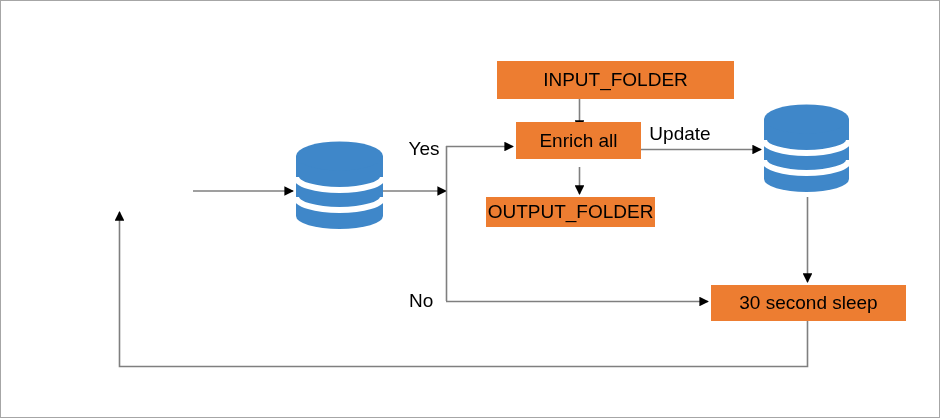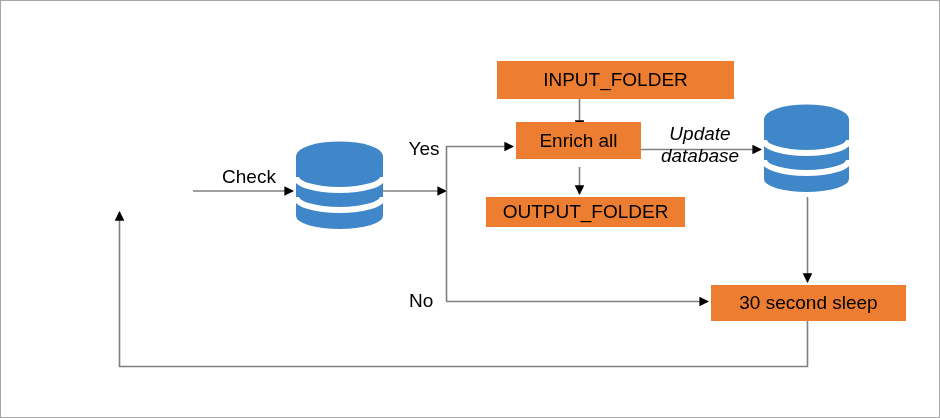--- a/index.html
+++ b/index.html
@@ -101,34 +101,32 @@
 
 
   <div class="node-box" style="left:482px; top:60px; width:237px; height:38px;margin-left:14px;">
     <span>INPUT_FOLDER</span>
   </div>
 
   <div class="node-box" style="left:515px; top:121px; width:125px; height:37px;">
     <span>Enrich all</span>
   </div>
 
-  <div class="node-box" style="left:485px; top:196px; width:199px; height:30px;">
+  <div class="node-box" style="left:485px; top:196px; width:169px; height:30px;">
     <span>OUTPUT_FOLDER</span>
   </div>
 
   <div class="node-box" style="left:710px; top:284px; width:195px; height:36px;">
     <span>30 second sleep</span>
   </div>
 
   <div class="edge-label two-line" style="left:206px; top:165px; width:84px;">
-    <div>Check</div>
   </div>
 
-  <div class="edge-label two-line" style="left:652px; top:122px; width:94px;font-style:italic;">
+  <div class="edge-label two-line" style="left:632px; top:122px; width:94px;">
     <div>Update</div>
-    <div>database</div>
   </div>
 
   <div class="edge-label" style="left:404px; top:137px; width:38px; ">Yes</div>
 
   <div class="edge-label" style="left:408px; top:289px; width:34px; text-align:left;">No</div>
 
 </div>
 
 </body></html>

